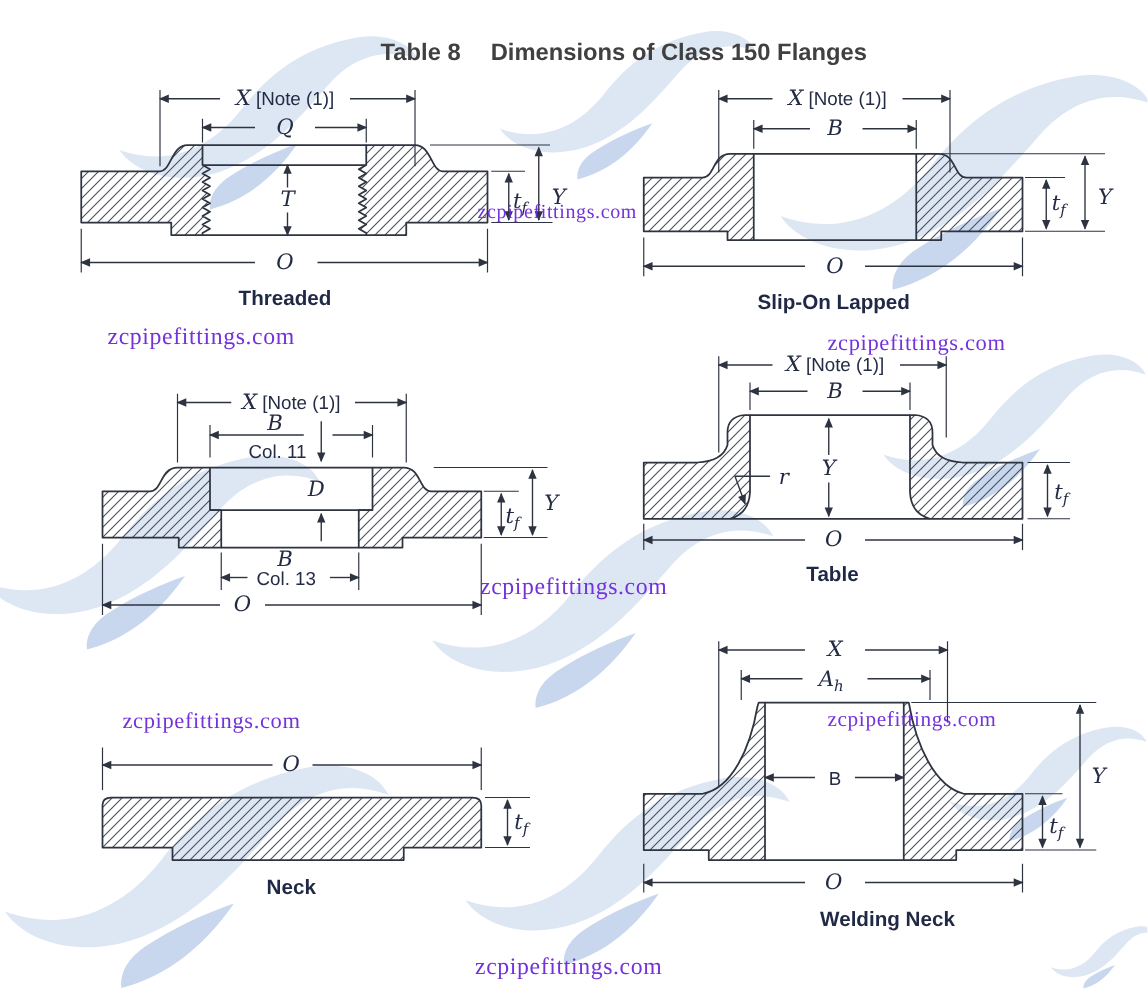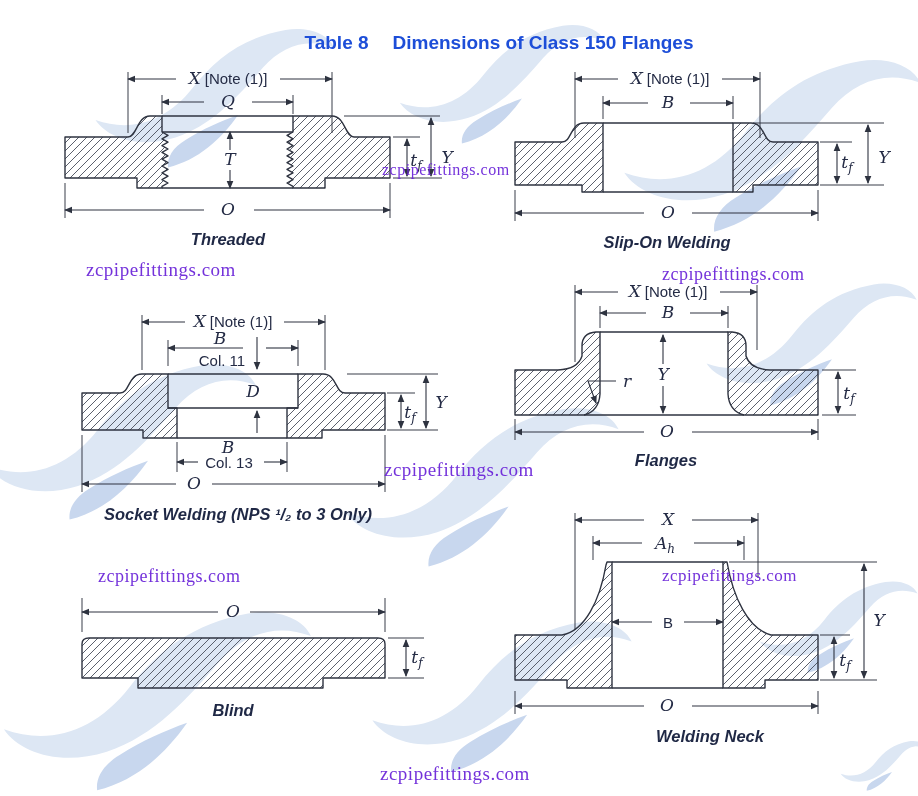--- a/index.html
+++ b/index.html
@@ -16,24 +16,24 @@
   .xl{fill:none;stroke:#2e3340;stroke-width:0.95;}  
   .ms{marker-start:url(#ar);}
   .me{marker-end:url(#ar);}
   
   text{fill:#242b45;}
   .it{font:italic 17px "DejaVu Serif",serif;text-anchor:middle;}
   .up{font:15px "Liberation Sans",sans-serif;text-anchor:middle;}
   .sb{font:italic 12px "DejaVu Serif",serif;}
   
   .title{position:absolute;top:32px;left:499px;transform:translateX(-50%);
-         white-space:nowrap;font-weight:bold;font-size:19px;color:#1d4ed8;text-align:center;}
+         white-space:nowrap;font-weight:bold;font-size:19px;color:#404040;text-align:center;}
   .title .gap{margin-left:24px;}
   .cap{position:absolute;transform:translateX(-50%);white-space:nowrap;
-       font-weight:bold;font-size:16.5px;color:#1f2845;font-style:italic;}
+       font-weight:bold;font-size:16.5px;color:#1f2845;}
   .wm{position:absolute;font-family:"Liberation Serif",serif;color:#6d28d9;
       letter-spacing:0.5px;white-space:nowrap;opacity:0.95;}
 </style>
 </head>
 <body>
 
 <div class="page">
 
   <svg class="layer" width="918" height="796" aria-hidden="true">
     <defs>
@@ -270,24 +270,23 @@
       <line class="dl me" x1="692" y1="706" x2="818" y2="706"></line>
       <text class="it" x="667" y="711">O</text>
     </g>
   </svg>
 
   <div class="title">
     <span>Table 8</span><span class="gap">Dimensions of Class 150 Flanges</span>
   </div>
 
   <div class="cap" style="left:228px;top:230px;">Threaded</div>
-  <div class="cap" style="left:667px;top:233px;">Slip-On Welding</div>
-  <div class="cap" style="left:238px;top:505px;">Socket Welding (NPS ¹/₂ to 3 Only)</div>
-  <div class="cap" style="left:666px;top:451px;">Flanges</div>
-  <div class="cap" style="left:233px;top:701px;">Blind</div>
+  <div class="cap" style="left:667px;top:233px;">Slip-On Lapped</div>
+  <div class="cap" style="left:666px;top:451px;">Table</div>
+  <div class="cap" style="left:233px;top:701px;">Neck</div>
   <div class="cap" style="left:666px;top:727px;margin-left:44px;">Welding Neck</div>
 
   <div class="wm" style="left:382px;top:161px;font-size:16px;">zcpipefittings.com</div>
   <div class="wm" style="left:86px; top:259px;font-size:19px;">zcpipefittings.com</div>
   <div class="wm" style="left:662px;top:264px;font-size:18px;">zcpipefittings.com</div>
   <div class="wm" style="left:384px;top:459px;font-size:19px;">zcpipefittings.com</div>
   <div class="wm" style="left:98px; top:566px;font-size:18px;">zcpipefittings.com</div>
   <div class="wm" style="left:662px;top:566px;font-size:17px;">zcpipefittings.com</div>
   <div class="wm" style="left:380px;top:763px;font-size:19px;">zcpipefittings.com</div>
 

